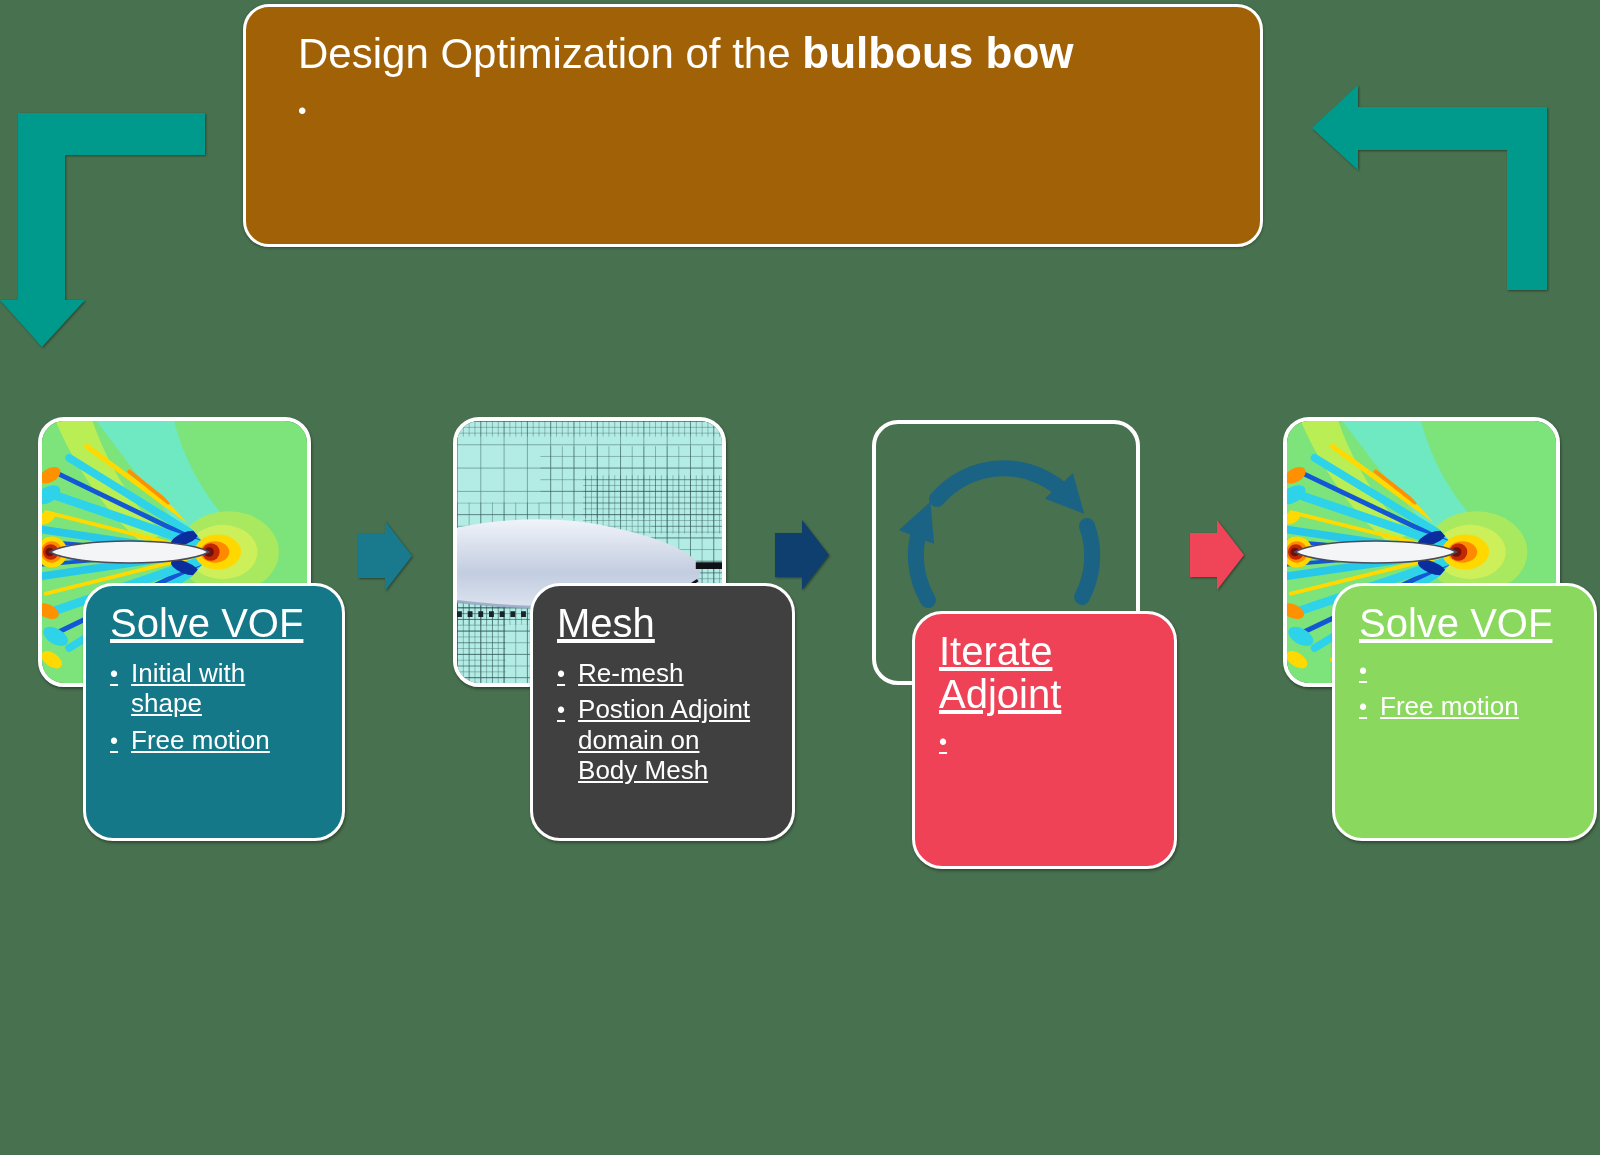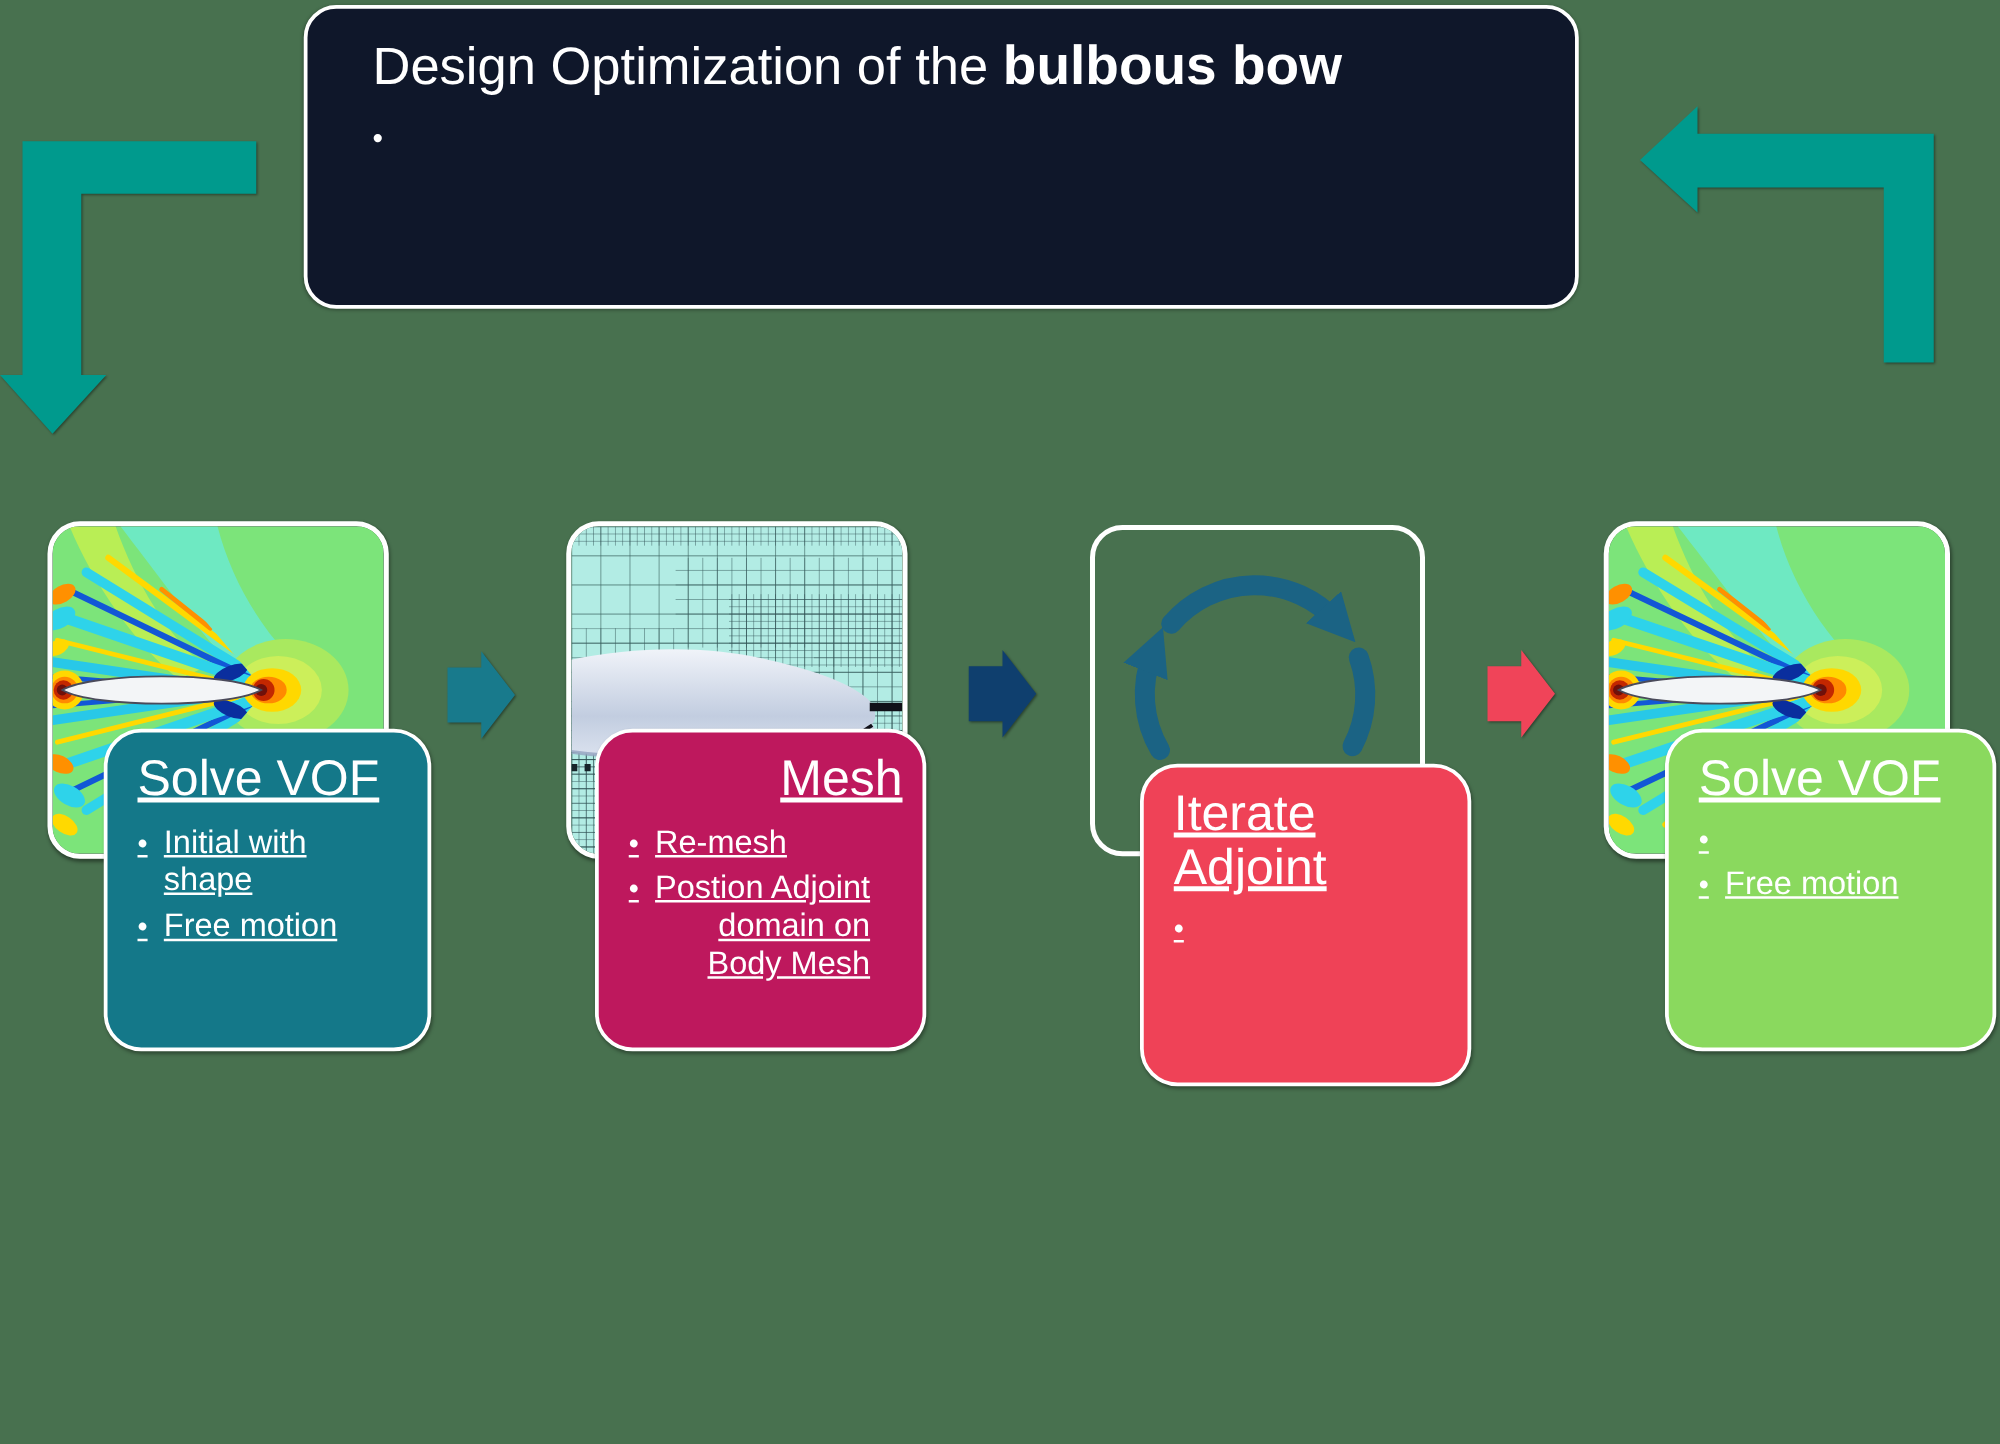--- a/index.html
+++ b/index.html
@@ -3,21 +3,21 @@
 <meta charset="utf-8">
 <style>
   html,body{margin:0;padding:0;}
   .canvas{
     position:relative;width:1600px;height:1155px;background:#48714f;
     overflow:hidden;font-family:"Liberation Sans",sans-serif;color:#fff;
   }
   
   #header-box{
     position:absolute;left:243px;top:4px;width:1020px;height:243px;
-    background:#0f172a;border:3px solid #fff;border-radius:26px;
+    background:#a16207;border:3px solid #fff;border-radius:26px;
     box-sizing:border-box;padding:22px 30px 0 52px;z-index:2;
     box-shadow:0 1px 3px rgba(0,0,0,.35);
   }
   .header-title{font-size:42px;line-height:1.1;}
   .header-title .em{font-weight:700;font-size:44px;}
   .header-bullet{margin-top:20px;display:flex;gap:14px;font-size:27px;align-items:baseline;}
   .header-bullet .dot{font-size:24px;}
   
   .thumb{
     position:absolute;top:417px;width:273px;height:270px;
@@ -33,21 +33,21 @@
     border:4px solid #fff;border-radius:26px;box-sizing:border-box;z-index:1;
   }
   #cycle-icon{position:absolute;left:880px;top:442px;z-index:1;}
   
   .step-box{
     position:absolute;top:583px;height:258px;width:265px;
     border:3px solid #fff;border-radius:30px;box-sizing:border-box;
     padding:16px 16px 0 24px;z-index:3;box-shadow:1px 2px 3px rgba(0,0,0,.35);text-decoration:underline;
   }
   #box1{left:83px;width:262px;background:#147889;}
-  #box2{left:476px;background:#be185d;text-align:right;}
+  #box2{left:530px;background:#404040;}
   #box3{left:912px;background:#ef4257;margin-top:28px;}
   #box4{left:1332px;background:#8ad95e;}
   .step-title{font-size:40px;line-height:1.08;white-space:pre-line;margin-bottom:13px;}
   .bullets{display:flex;flex-direction:column;gap:6px;}
   .bullet-row{display:flex;gap:13px;font-size:26px;line-height:1.16;align-items:baseline;}
   .bullet-row .dot{font-size:23px;flex:0 0 auto;}
   .bullet-text{white-space:pre-line;}
   
   .arrow-svg{position:absolute;z-index:2;filter:drop-shadow(1px 1px 1px rgba(0,0,0,.4));}
   #elbow-left{left:0;top:105px;}

